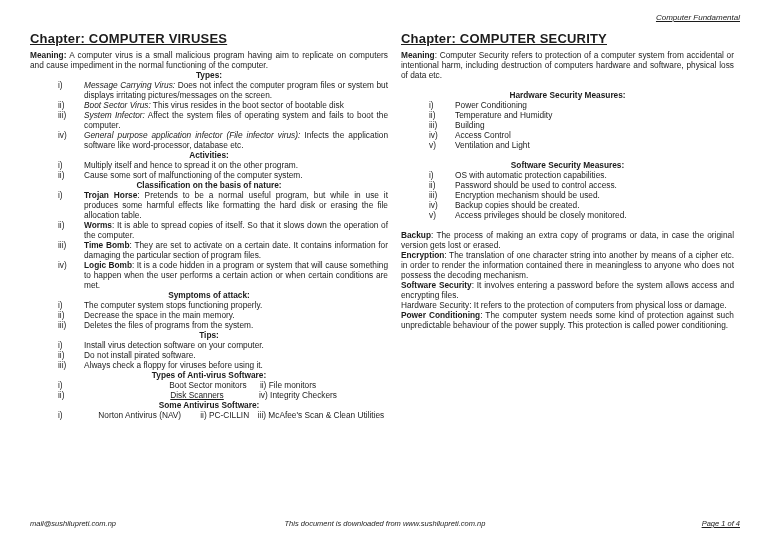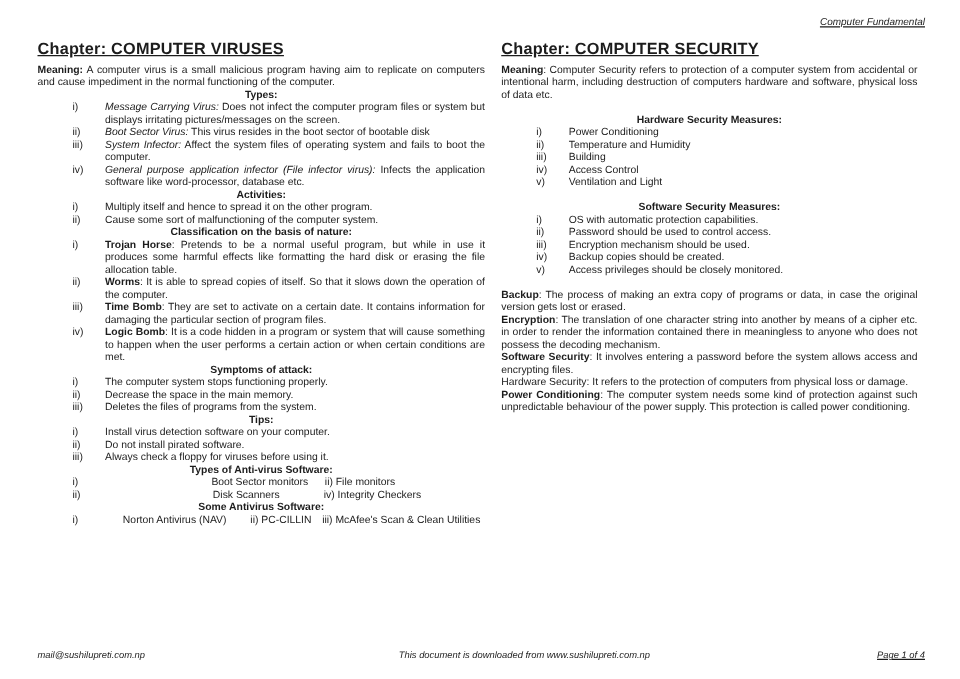--- a/index.html
+++ b/index.html
@@ -43,21 +43,21 @@
   .li .txt.cols { text-align: center; }
   .cell { display: inline-block; vertical-align: top; }
   .spacer { height: 10px; }
 
   .footer {
     position: absolute; left: 30px; right: 28px; top: 519px;
     display: flex; justify-content: space-between; align-items: baseline;
     font-size: 7.5px; font-style: italic;
   }
   .f-left  { width: 220px; text-align: left; }
-  .f-center{ flex: 1; text-align: right; }
+  .f-center{ flex: 1; text-align: center; }
   .f-right { width: 220px; text-align: right; text-decoration: underline; }
 </style>
 </head>
 <body>
 
 <div class="page">
 
   <div class="hdr">Computer Fundamental</div>
 
   <div class="columns">
@@ -145,21 +145,21 @@
             </div>
           </div>
           <div class="label">Types of Anti-virus Software:</div>
           <div class="list">
             <div class="li">
               <span class="num">i)</span>
               <div class="txt cols"><span class="cell" style="width: 104px;">Boot Sector monitors</span><span class="cell">ii) File monitors</span></div>
             </div>
             <div class="li">
               <span class="num">ii)</span>
-              <div class="txt cols"><span class="cell" style="width: 124px;">Disk Scanners</span><span class="cell">iv) Integrity Checkers</span></div>
+              <div class="txt cols"><span class="cell" style="width: 124px; text-decoration: underline;">Disk Scanners</span><span class="cell">iv) Integrity Checkers</span></div>
             </div>
           </div>
           <div class="label">Some Antivirus Software:</div>
           <div class="list">
             <div class="li">
               <span class="num">i)</span>
               <div class="txt cols"><span class="cell" style="width: 104px;">Norton Antivirus (NAV)</span><span class="cell" style="width: 66px;">ii) PC-CILLIN</span><span class="cell">iii) McAfee's Scan &amp; Clean Utilities</span></div>
             </div>
           </div>
         </div>

